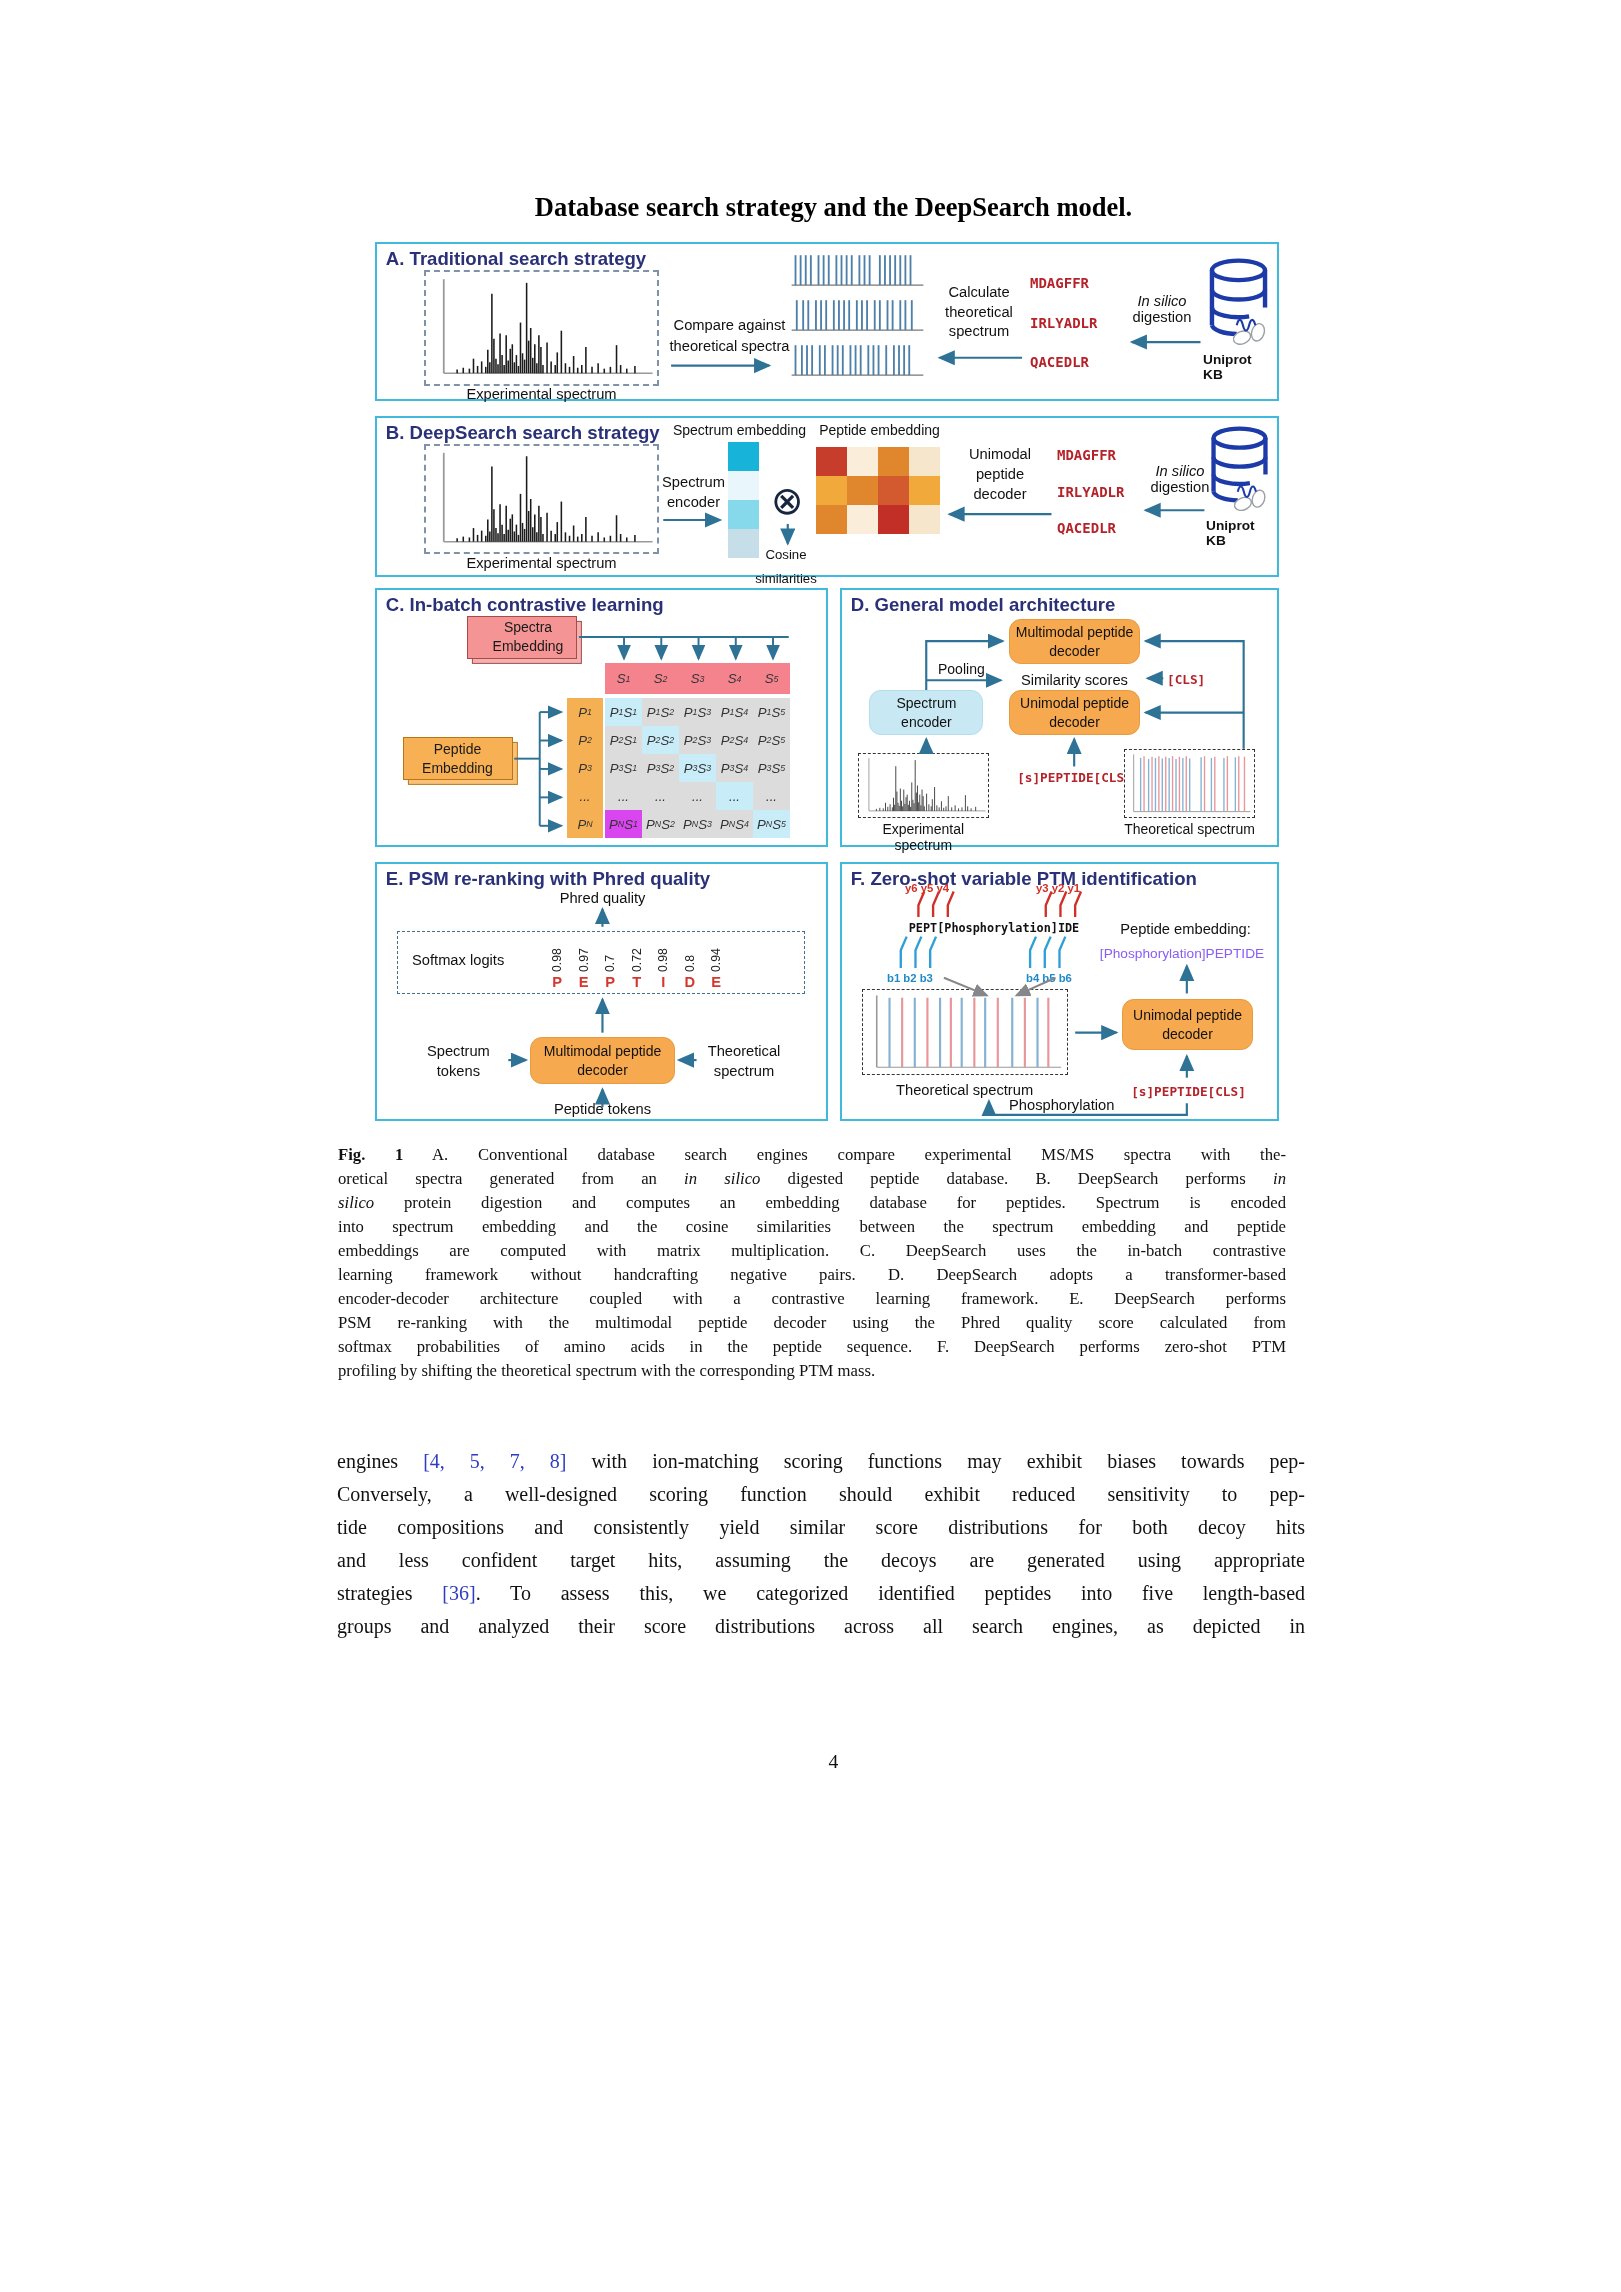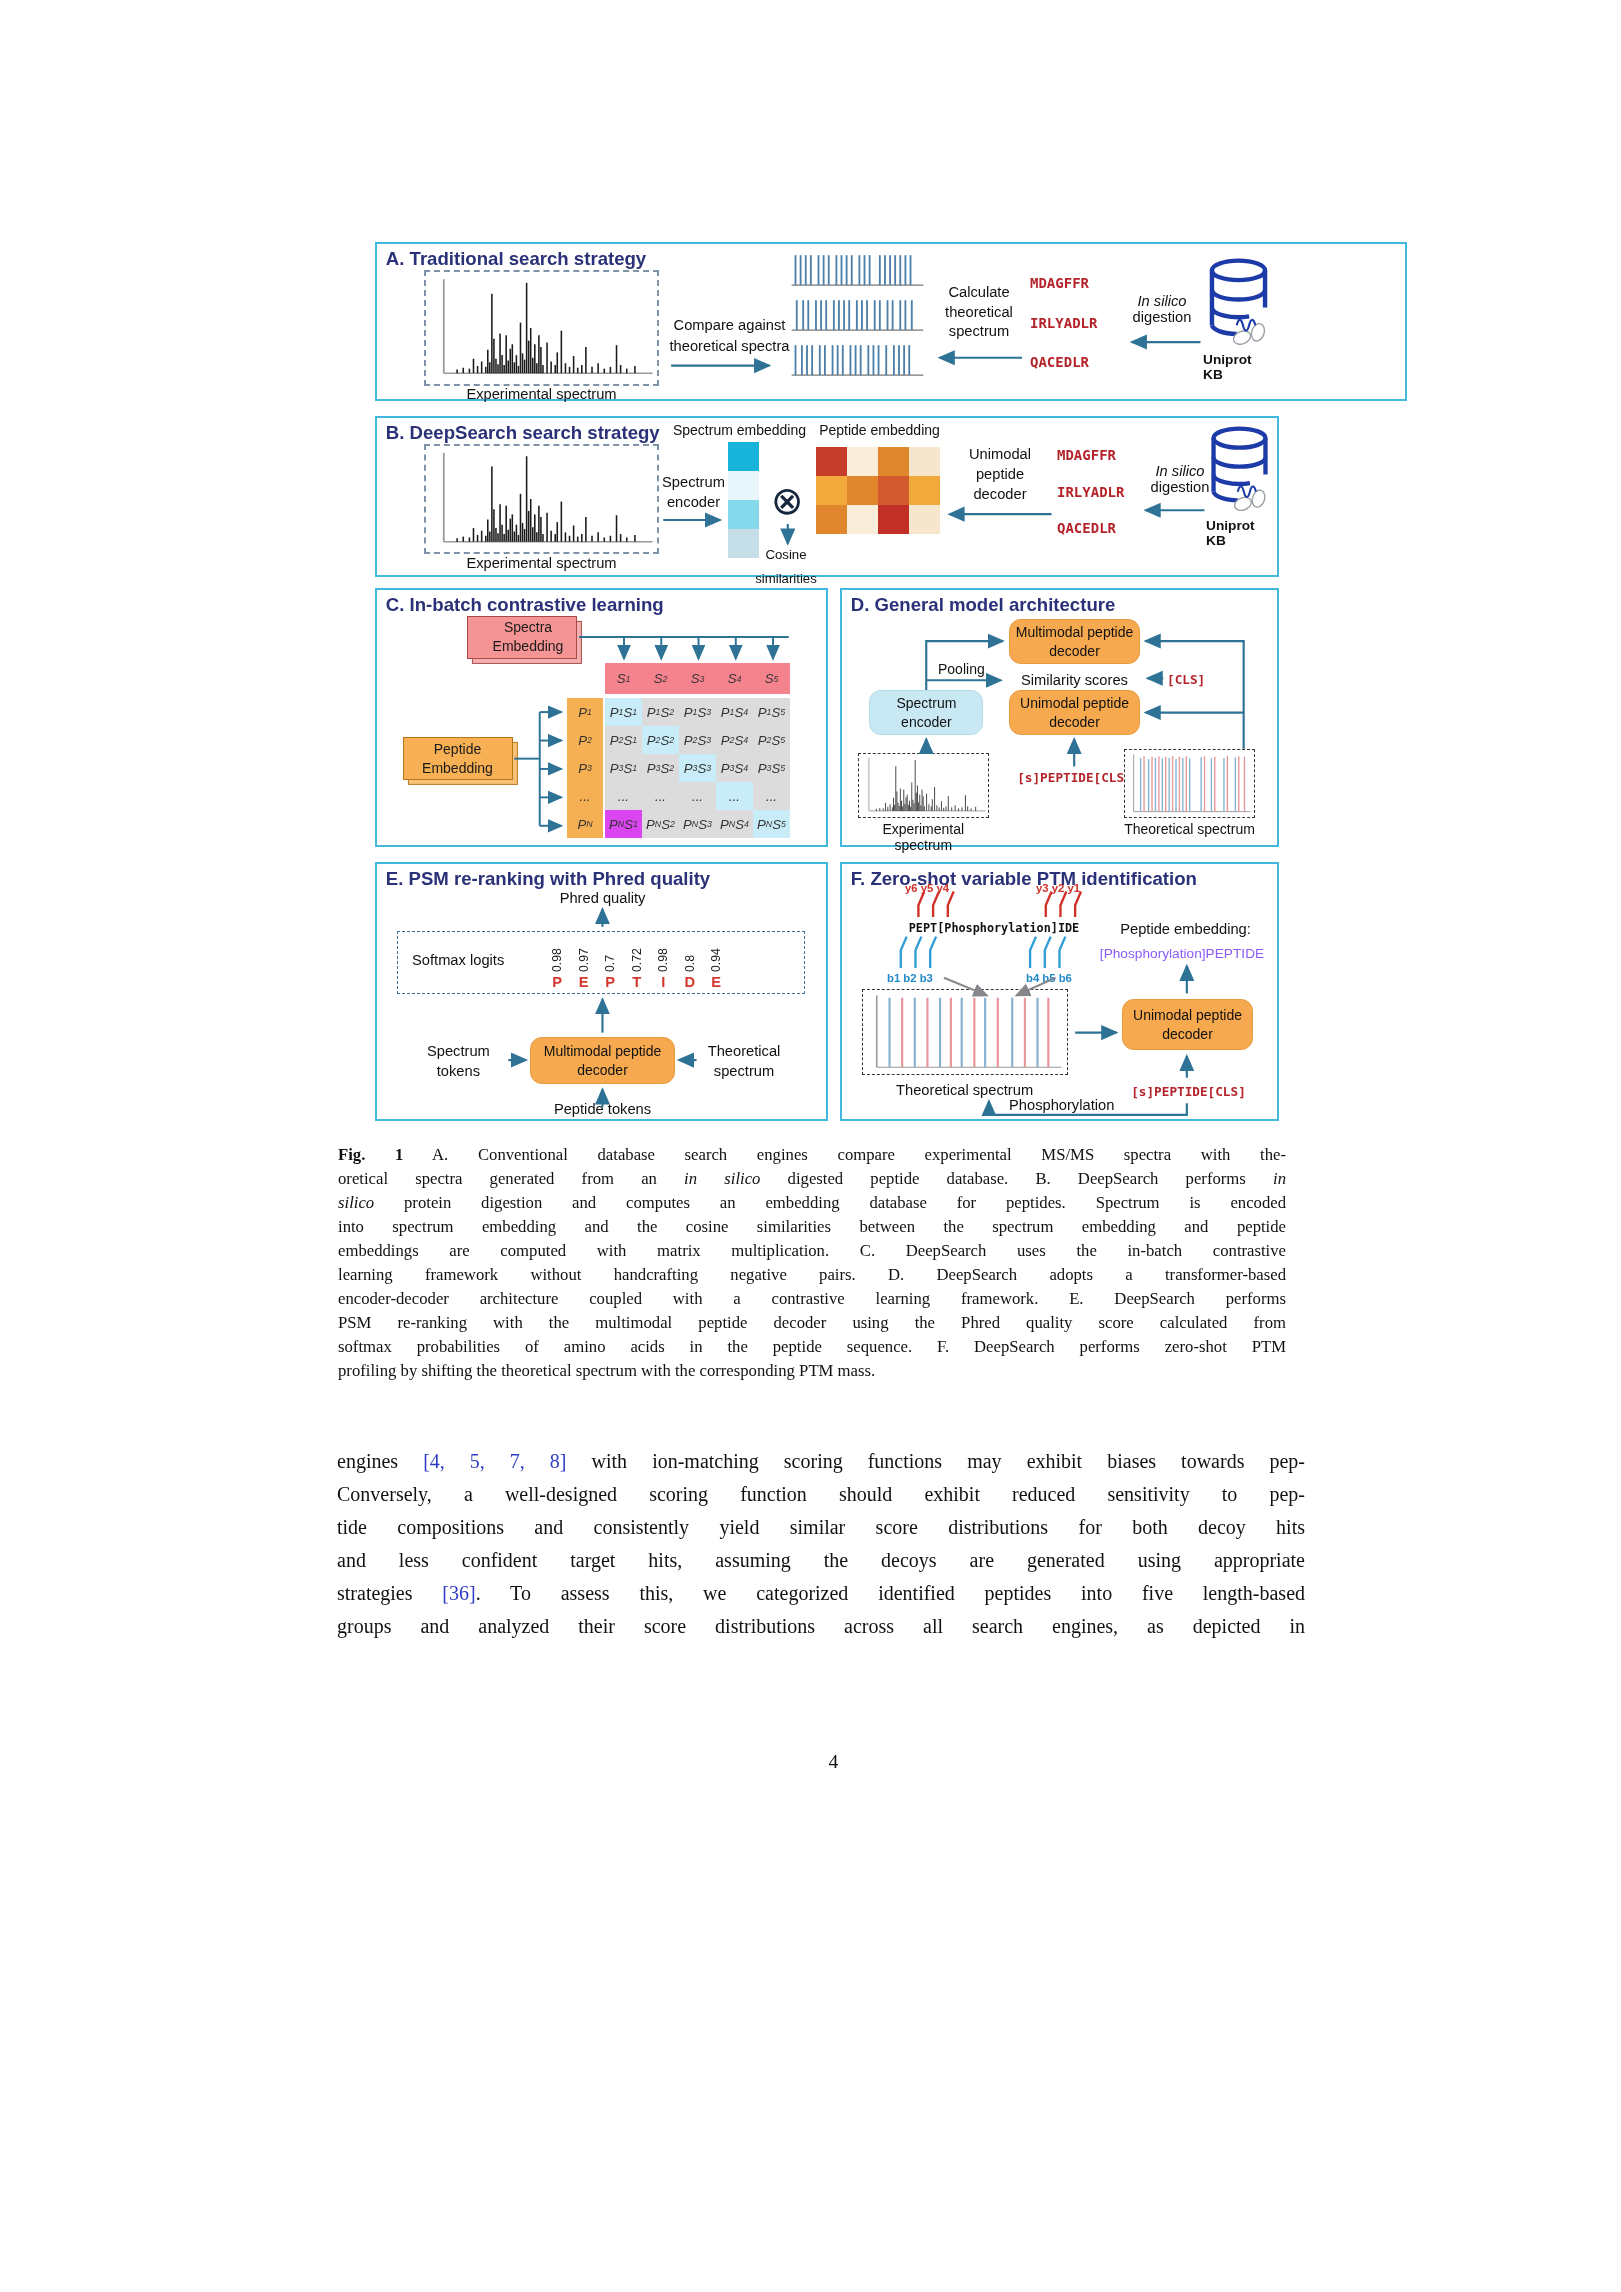--- a/index.html
+++ b/index.html
@@ -64,22 +64,23 @@
       <path d="M0,0 L8,3.5 L0,7 Z" fill="#2e7296"></path>
     </marker>
     <marker id="ahg" markerWidth="9" markerHeight="8" refX="7" refY="3.5" orient="auto">
       <path d="M0,0 L8,3.5 L0,7 Z" fill="#85878a"></path>
     </marker>
   </defs>
 </svg>
 
 <div class="page">
 
-
-  <section class="panel" style="left:375px;top:242px;width:1032px;height:159px">
+  <div class="doc-title">Database search strategy and the DeepSearch model.</div>
+
+  <section class="panel" style="left:375px;top:242px;width:904px;height:159px">
     <div class="ptitle">A. Traditional search strategy</div>
     <div class="dash-slate" style="left:47px;top:25.5px;width:235px;height:116px">
       <div style="width:100%;height:100%">
           <svg preserveAspectRatio="none" viewBox="0 0 104 62" style="width: 100%; height: 100%; display: block;">
             <line x1="8" y1="4" x2="8" y2="56" stroke="#999" stroke-width="0.8"></line>
             <line x1="8" y1="56" x2="102" y2="56" stroke="#999" stroke-width="0.8"></line>
             <line x1="14.02" y1="56" x2="14.02" y2="54" stroke="#1a1a1a" stroke-width="0.7"></line>
             <line x1="16.78" y1="56" x2="16.78" y2="53" stroke="#1a1a1a" stroke-width="0.7"></line>
             <line x1="19.54" y1="56" x2="19.54" y2="53.5" stroke="#1a1a1a" stroke-width="0.7"></line>
             <line x1="21.380000000000003" y1="56" x2="21.380000000000003" y2="48" stroke="#1a1a1a" stroke-width="0.7"></line>

